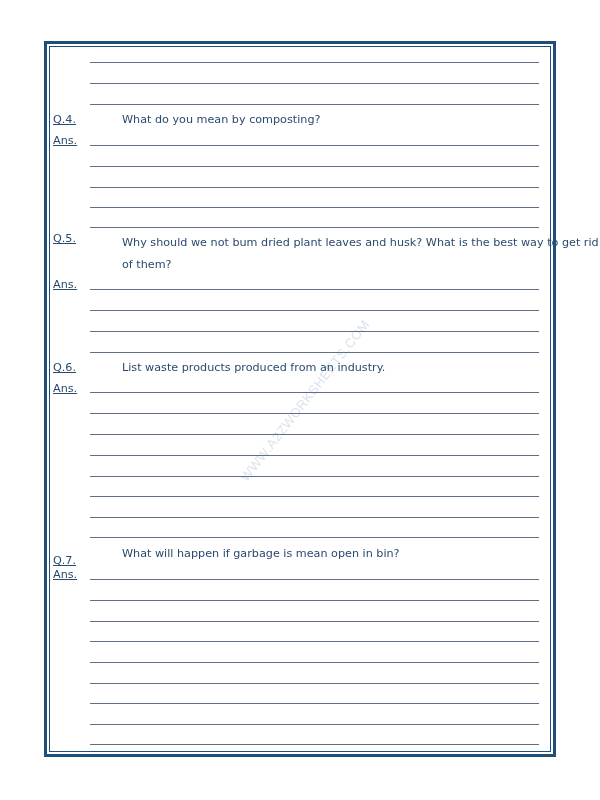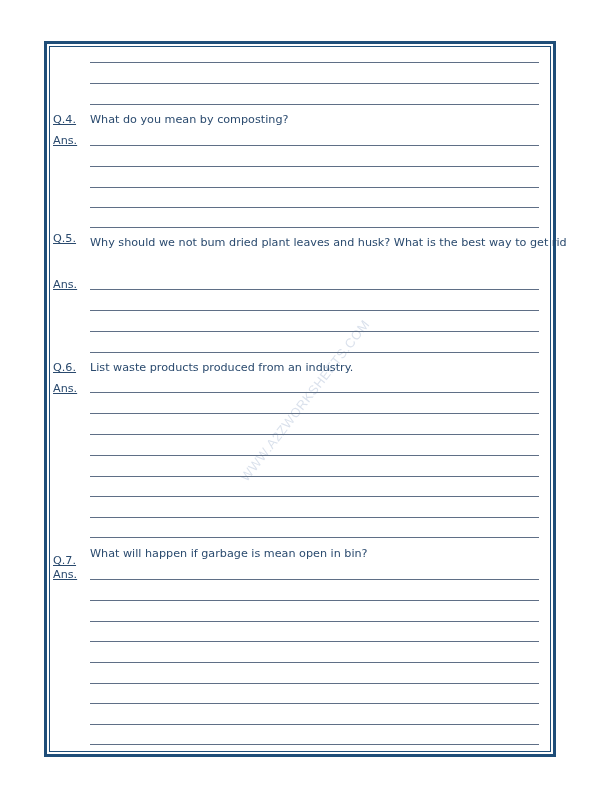--- a/index.html
+++ b/index.html
@@ -51,20 +51,21 @@
       position: absolute;
       left: 90px;
       width: 456px;
       font-size: 11.2px;
       color: #2a4a6e;
       line-height: 22px;
     }
     .q-text .line1, .q-text .line2 {
       display: block;
       white-space: nowrap;
+      margin-left: 32px;
     }
     .rule {
       position: absolute;
       left: 90px;
       width: 449px;
       height: 0;
       border-top: 1px solid #5f6f86;
     }
     .watermark {
       position: absolute;
@@ -107,20 +108,21 @@
     <div class="rule" style="top:166px"></div>
     <div class="rule" style="top:187px"></div>
     <div class="rule" style="top:207px"></div>
     <div class="rule" style="top:227px"></div>
   </div>
 
   <div>
     <div class="q-label" style="top:232px">Q.5.</div>
     <div class="q-text" style="top:232px">
       <span class="line1">Why should we not bum dried plant leaves and husk? What is the best way to get rid</span>
+      <span class="line2">of them?</span>
     </div>
     <div class="ans-label" style="top:278px">Ans.</div>
     <div class="rule" style="top:289px"></div>
     <div class="rule" style="top:310px"></div>
     <div class="rule" style="top:331px"></div>
     <div class="rule" style="top:352px"></div>
   </div>
 
   <div>
     <div class="q-label" style="top:361px">Q.6.</div>

